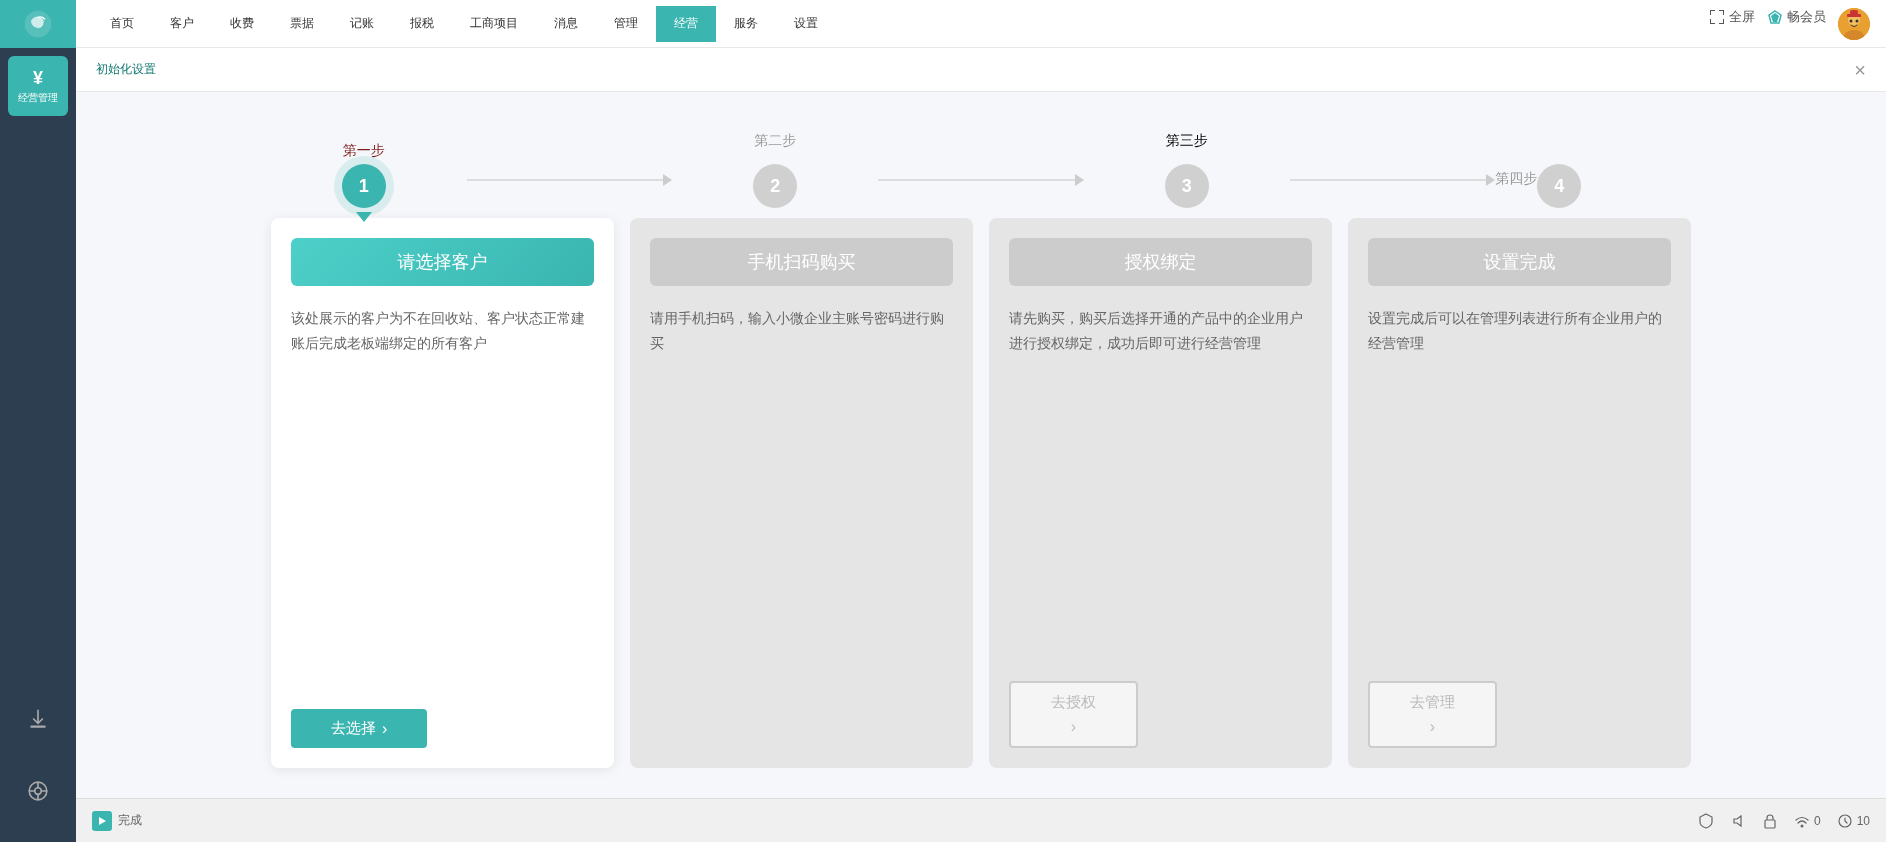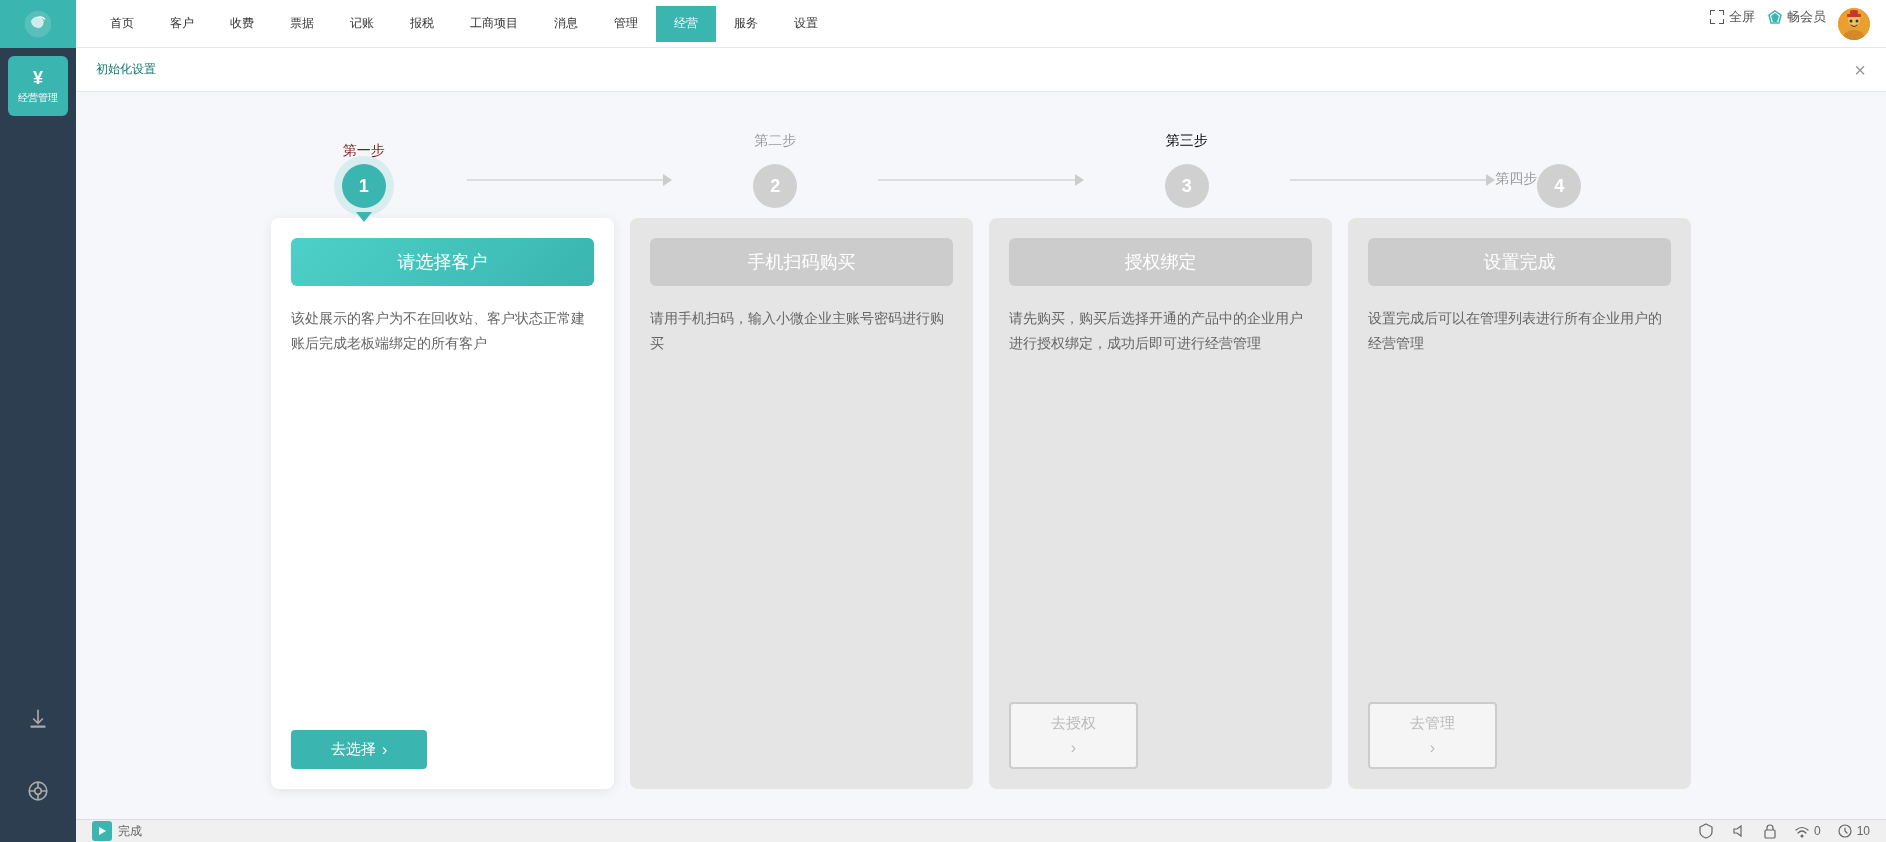--- a/index.html
+++ b/index.html
@@ -210,21 +210,21 @@
     }
     .action-btn:disabled, .action-btn.disabled {
       border-color: #ccc;
       color: #ccc;
       cursor: default;
       flex-direction: column;
     }
 
     
     .bottom-bar {
-      height: 23px;
+      height: 44px;
       background: #f0f0f0;
       border-top: 1px solid #ddd;
       display: flex;
       align-items: center;
       padding: 0 16px;
       font-size: 12px;
       color: #666;
     }
     .bottom-bar-right {
       margin-left: auto;

